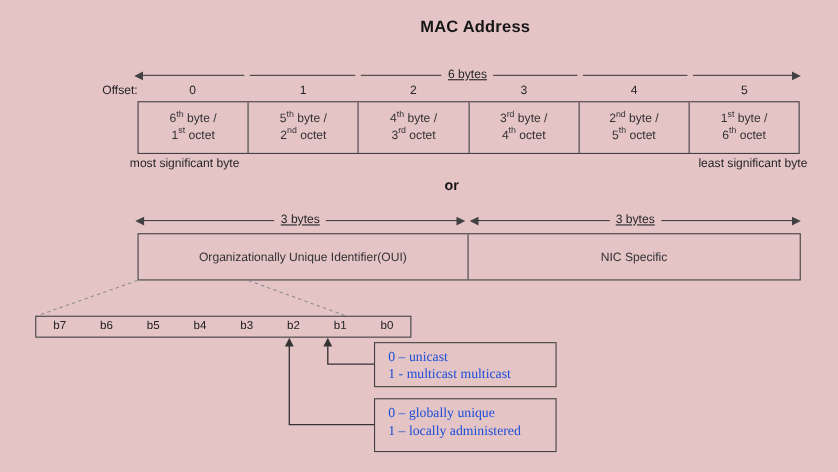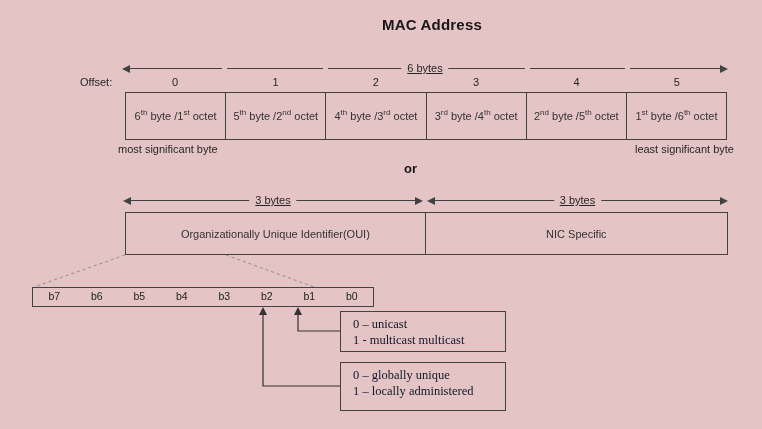--- a/index.html
+++ b/index.html
@@ -22,30 +22,30 @@
   .hspan .line { position:absolute; left:5px; right:5px; top:4px; border-top:1px solid var(--line); }
   .ah { position:absolute; width:0; height:0; top:1px; border-top:4px solid transparent; border-bottom:4px solid transparent; }
   .ah.left  { left:0;  border-right:8px solid var(--line); }
   .ah.right { right:0; border-left:8px solid var(--line); }
   .span-label {
     position:absolute; left:50%; top:-2px; transform:translateX(-50%);
     background:var(--bg); padding:0 6px; font-size:11px; white-space:nowrap;text-decoration:underline;
   }
   .gap { position:absolute; top:3px; width:5px; height:3px; background:var(--bg); }
 
-  .offset-label { position:absolute; left:80px; top:76px; font-size:11px; }
+  .offset-label { position:absolute; left:93px; top:76px; font-size:11px; }
   .offsets-row { position:absolute; left:125px; top:76px; width:602px; display:flex; }
   .off { flex:1; text-align:center; font-size:11px; }
 
   .byte-table {
     position:absolute; left:125px; top:92px; width:602px; height:48px;
     display:flex; border:1px solid var(--line); box-sizing:border-box;
   }
   .bcell {
-    flex:1; border-left:1px solid var(--line); display:flex; 
+    flex:1; border-left:1px solid var(--line); display:flex; flex-direction:column;
     justify-content:center; align-items:center; font-size:11px; line-height:15px;
     color:#333; text-align:center;
   }
   .bcell:first-child { border-left:none; }
   .bcell sup, .sup { font-size:8px; vertical-align:super; line-height:0; }
 
   .msb { position:absolute; left:118px; top:143px; font-size:11px; }
   .lsb { position:absolute; right:28px; top:143px; font-size:11px; }
 
   .or-label { position:absolute; left:404px; top:161px; font-weight:bold; font-size:13px; color:#161616; }
@@ -65,21 +65,21 @@
   .bitbox {
     position:absolute; left:32px; top:287px; width:342px; height:20px;
     display:flex; border:1px solid var(--line); box-sizing:border-box;
   }
   .bit { flex:1; text-align:center; font-size:10.5px; line-height:17px; color:#222; }
 
   .callout {
     position:absolute; left:340px; width:166px; box-sizing:border-box;
     border:1px solid var(--line);
     font-family:"Liberation Serif","DejaVu Serif",serif; font-size:12.5px;
-    line-height:16px; color:#0f172a; padding:4px 4px 4px 12px; white-space:nowrap;
+    line-height:16px; color:#1d4ed8; padding:4px 4px 4px 12px; white-space:nowrap;
   }
   .callout.c1 { top:311px; height:41px; }
   .callout.c2 { top:362px; height:49px; }
 </style>
 </head>
 <body>
 
 <div class="canvas">
 
   <div class="title">MAC Address</div>

